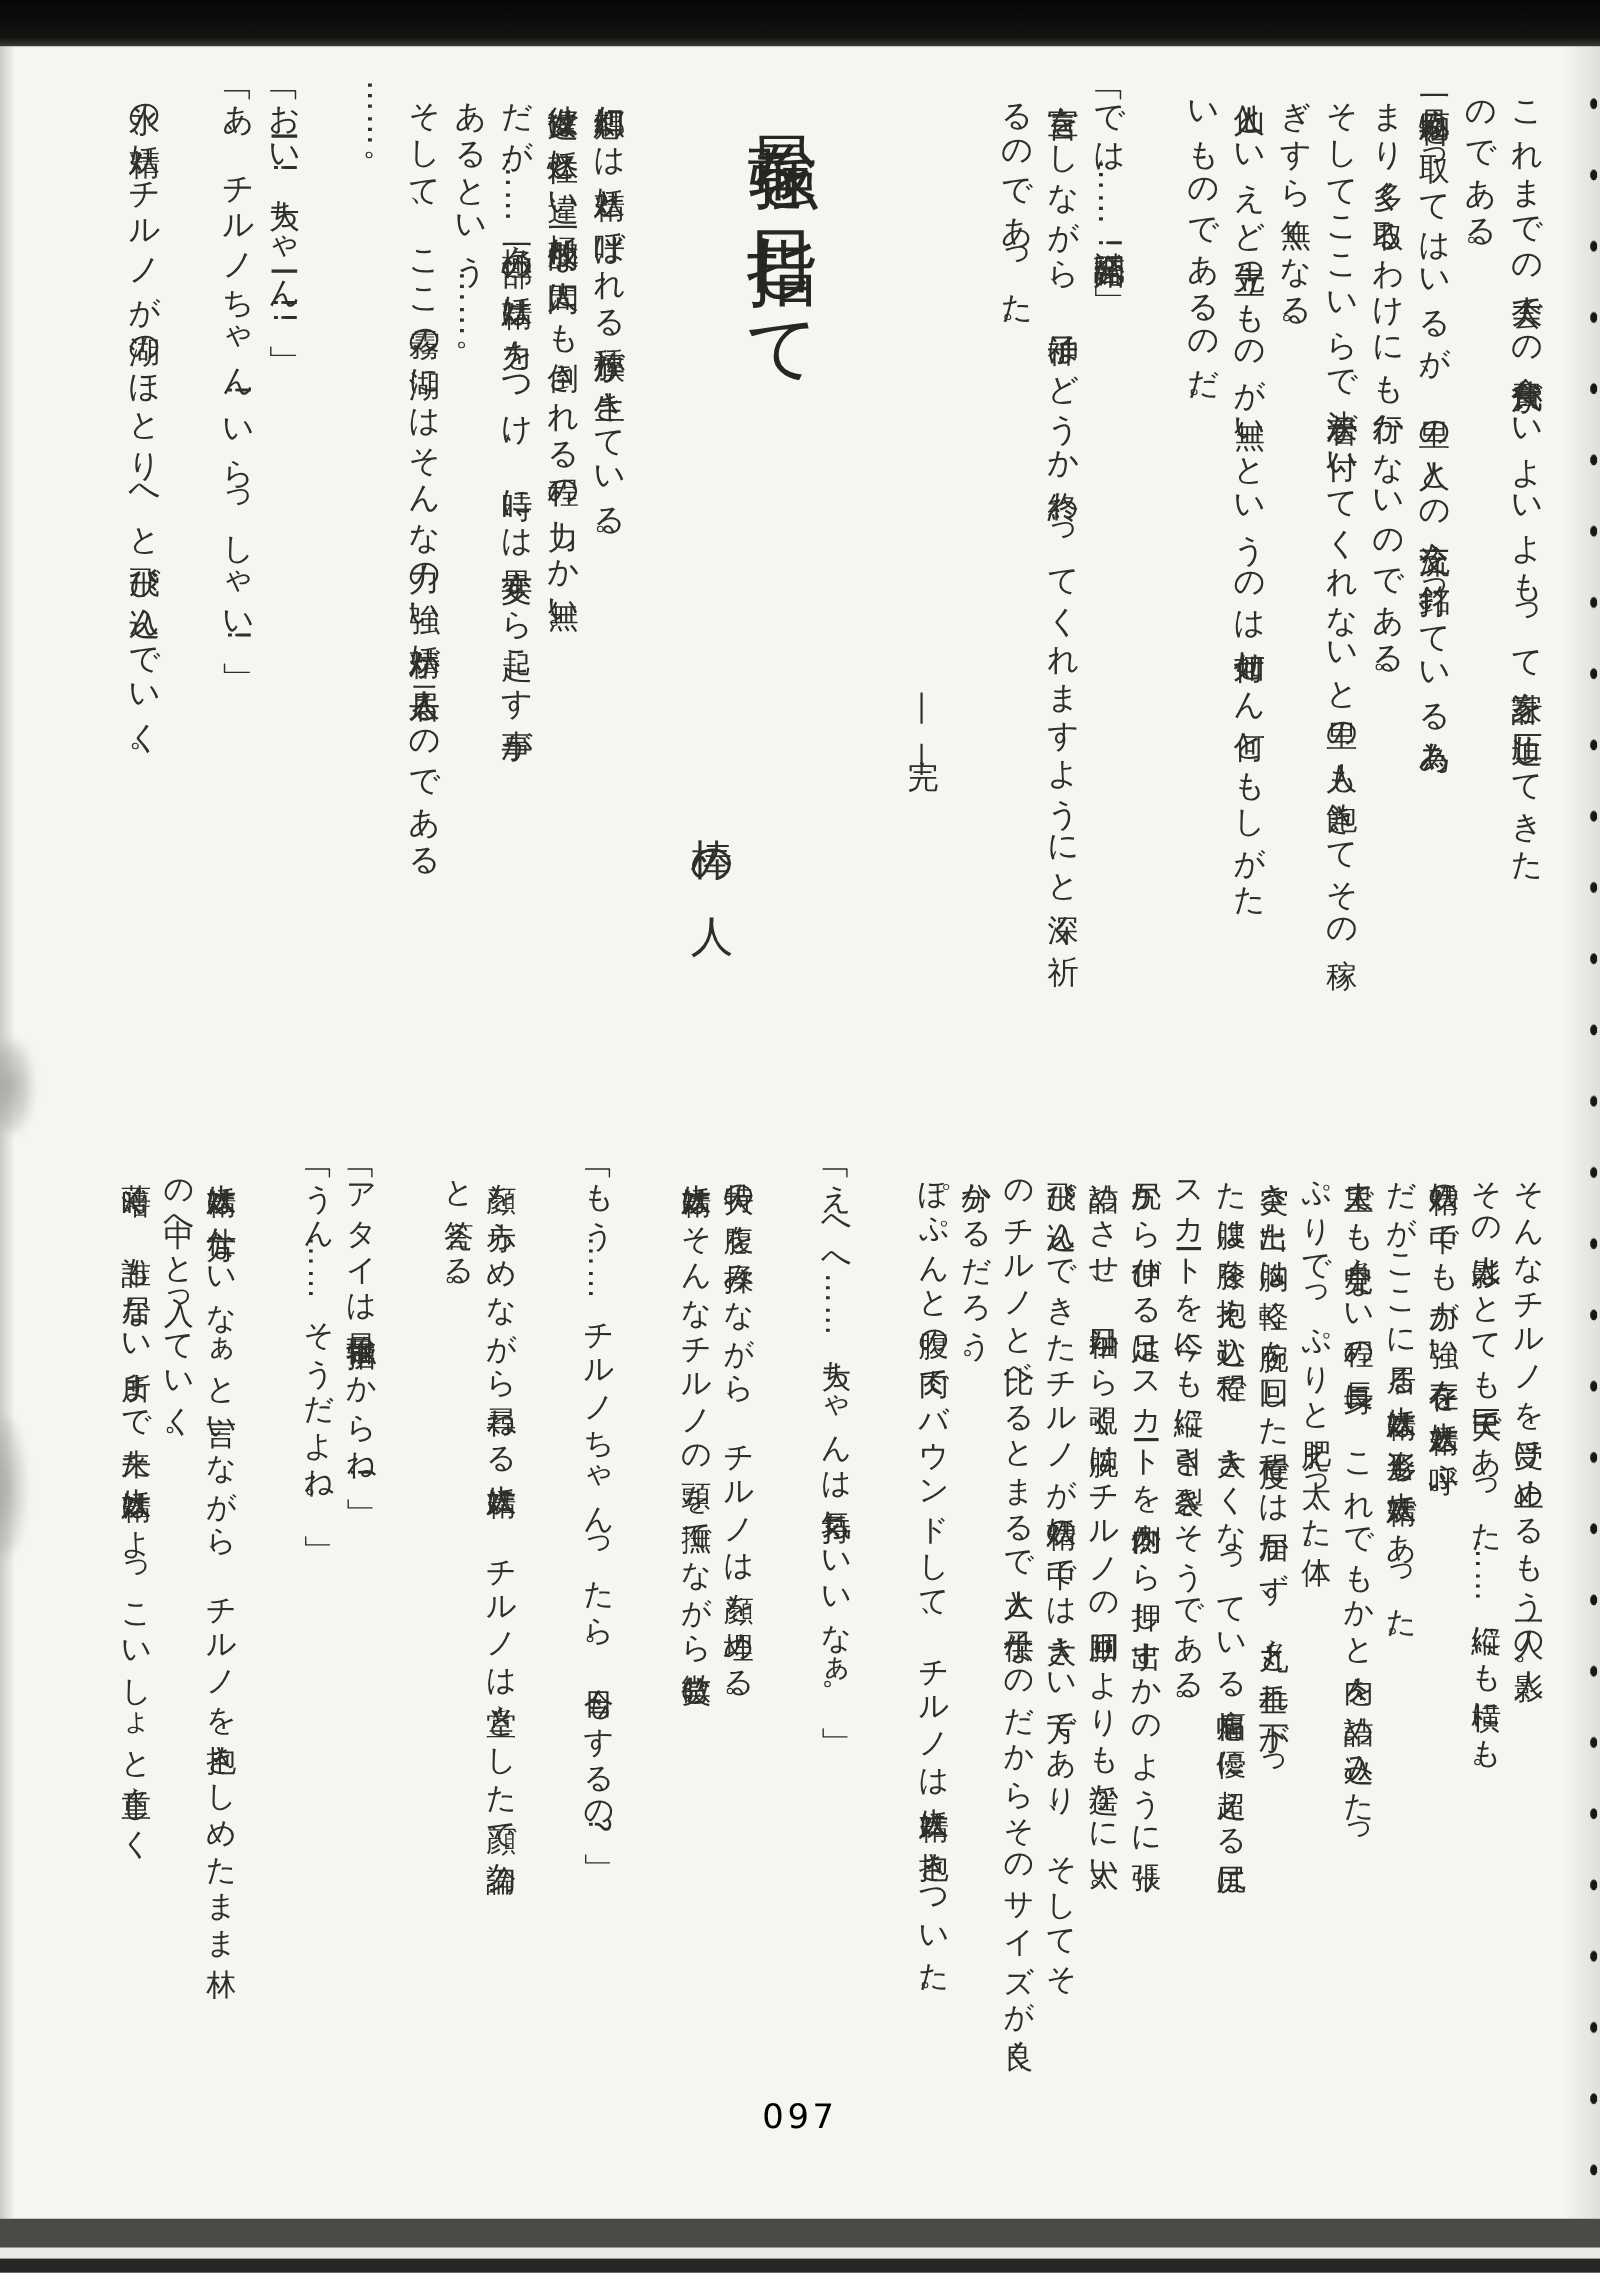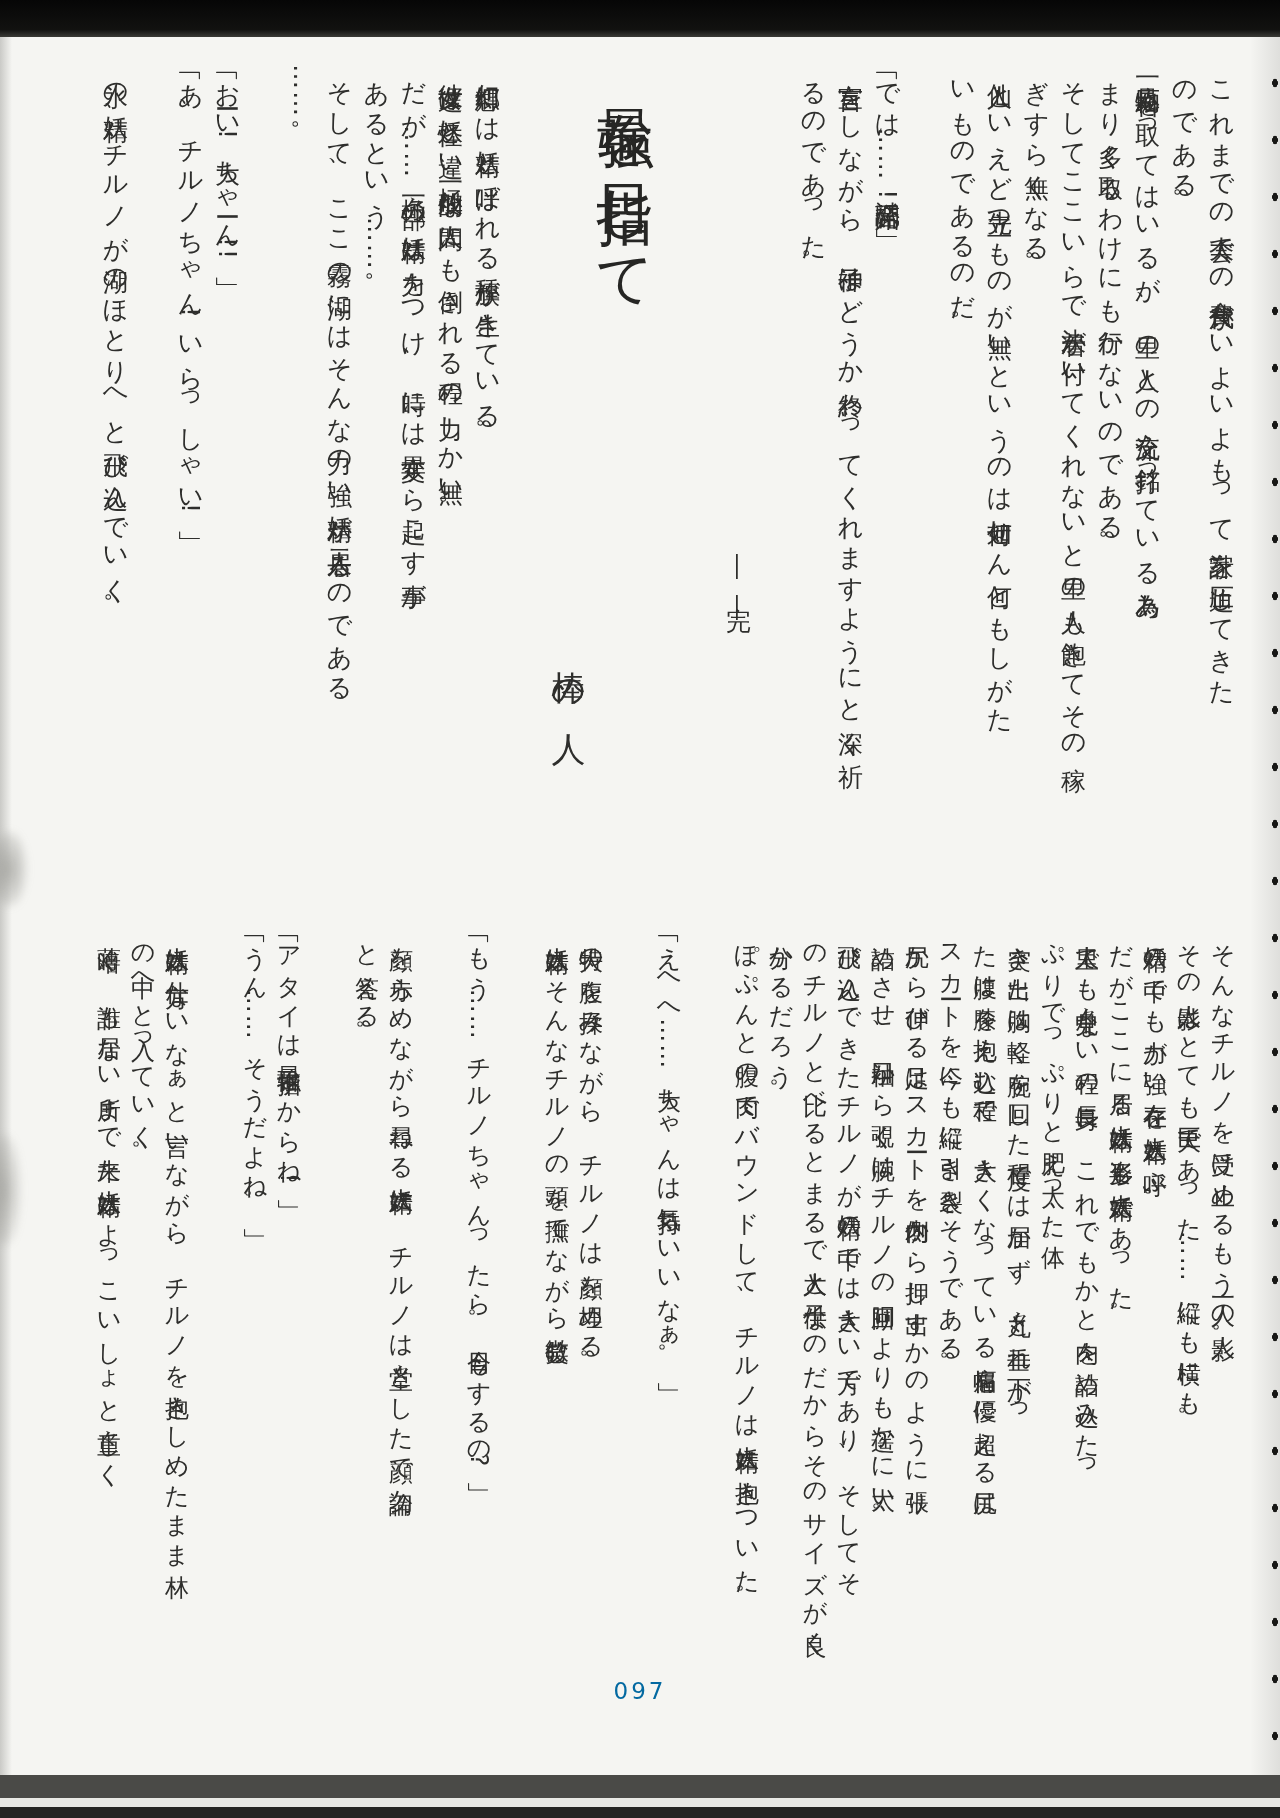--- a/index.html
+++ b/index.html
@@ -27,21 +27,21 @@
        color:#2e2e2c;}
   .sec p{margin:0;padding:0;}
   .sec.top{top:64px;height:826px;font-size:25px;line-height:37px;letter-spacing:2px;}
   .sec.bottom{top:928px;height:816px;font-size:24px;line-height:34px;letter-spacing:2px;}
   .sec.top p.gap{margin-left:38px;}
   .sec.bottom p.gap{margin-left:44px;}
   p.endmark{padding-top:490px;letter-spacing:8px;margin-left:60px;}
   p.titlecol{font-size:57px;line-height:68px;letter-spacing:4px;font-weight:500;color:#262624;}
   p.authorcol{font-size:34px;line-height:46px;letter-spacing:12px;padding-top:580px;margin-left:40px;}
   .pagenum{position:absolute;left:50%;top:1678px;transform:translateX(-50%);
-           font-size:23px;letter-spacing:3px;color:#0369a1;}
+           font-size:27px;letter-spacing:3px;color:#000000;}
 </style>
 </head>
 <body>
 
 <div class="stage">
 
   <div class="sec top">
     <p>これまでの大会での食費代がいよいよもって家計を圧迫してきた</p>
     <p>のである。</p>
     <p>一応見物料を取ってはいるが、里の人との交流を銘打っている為あ</p>

